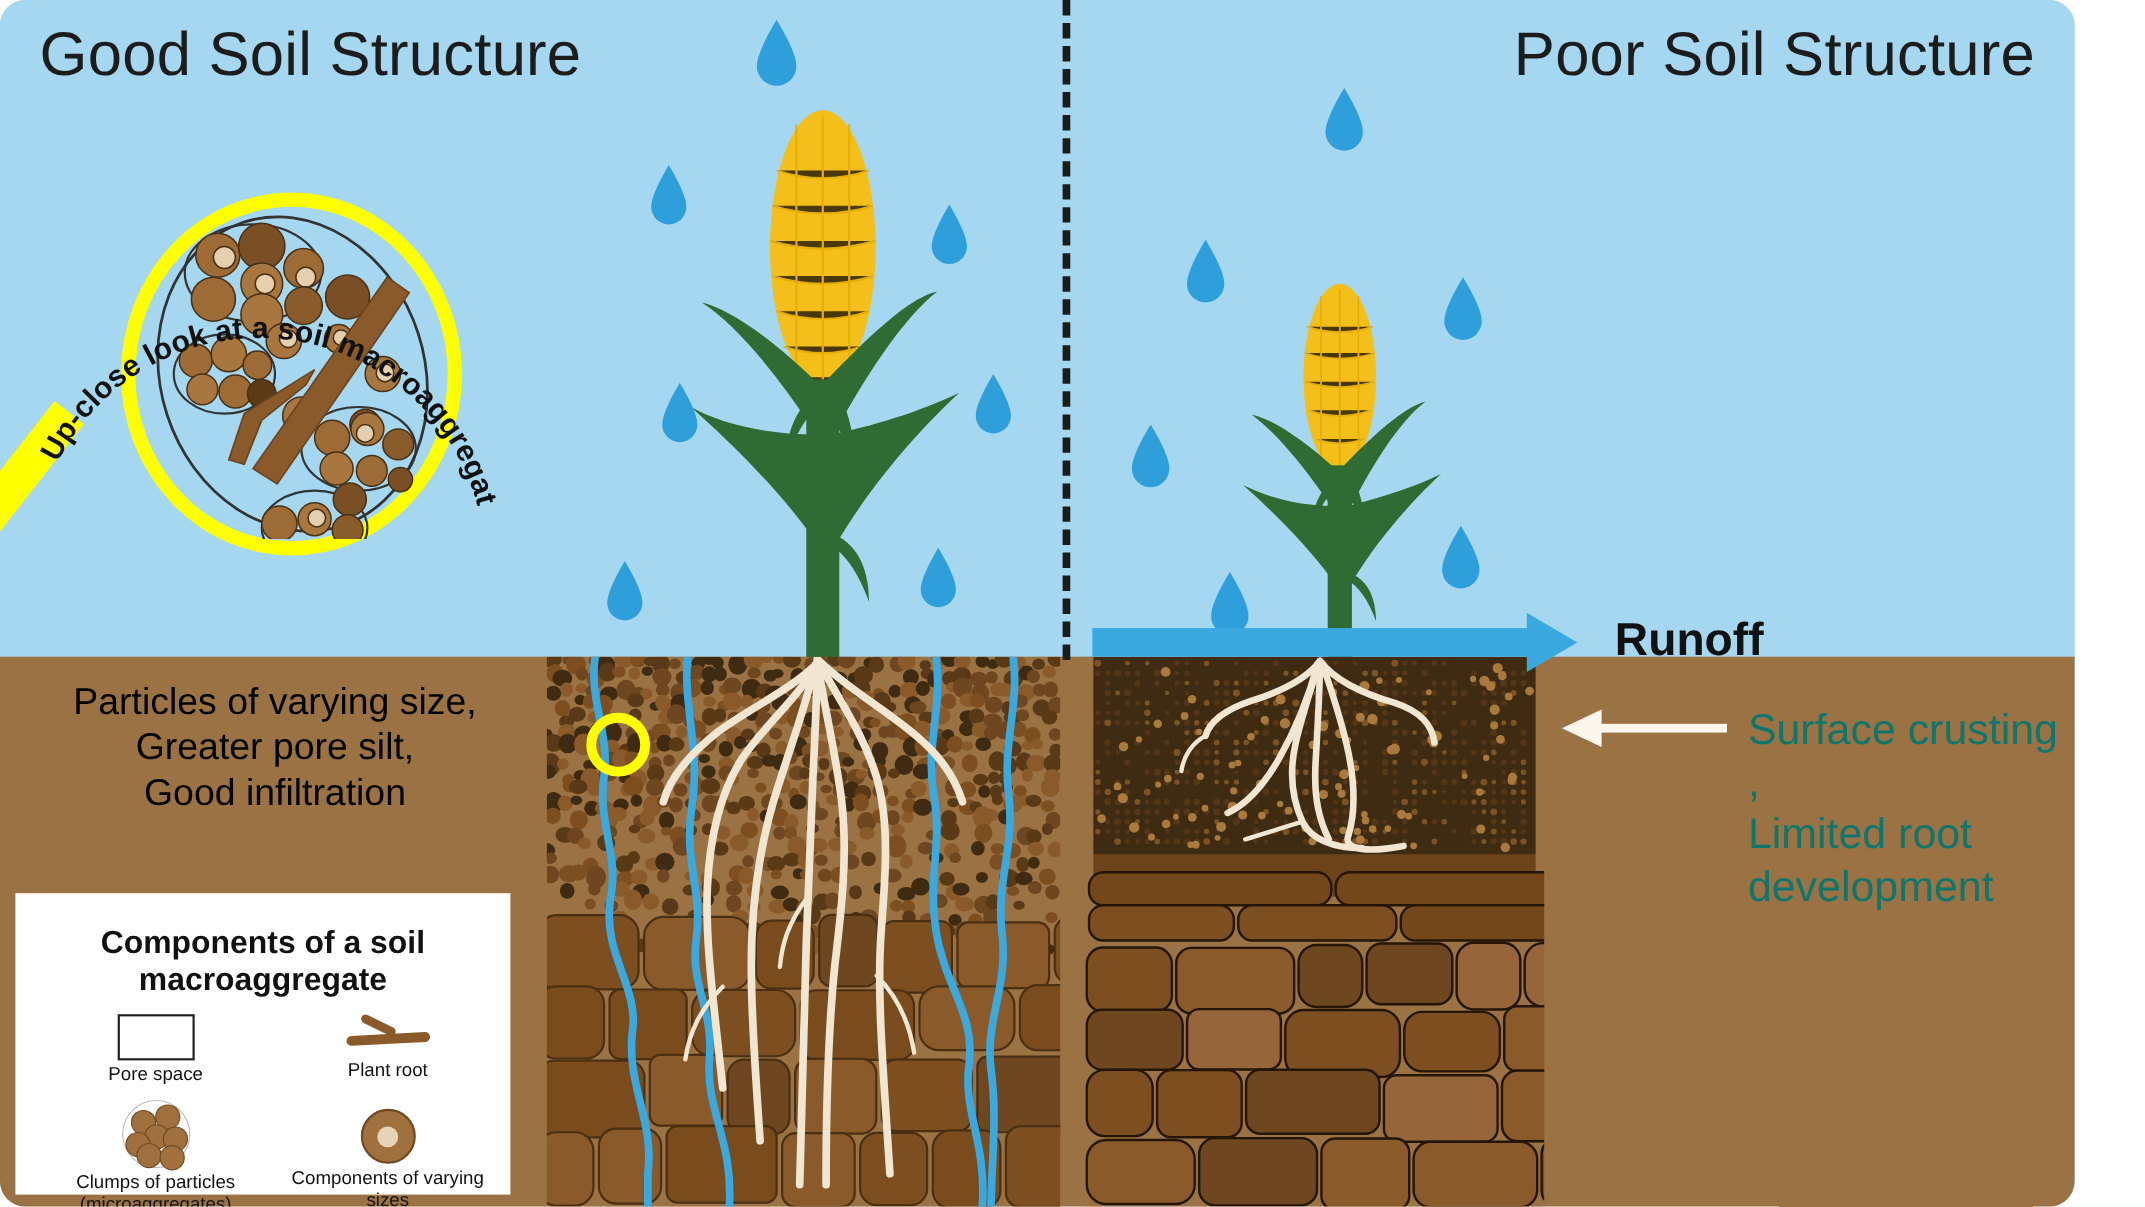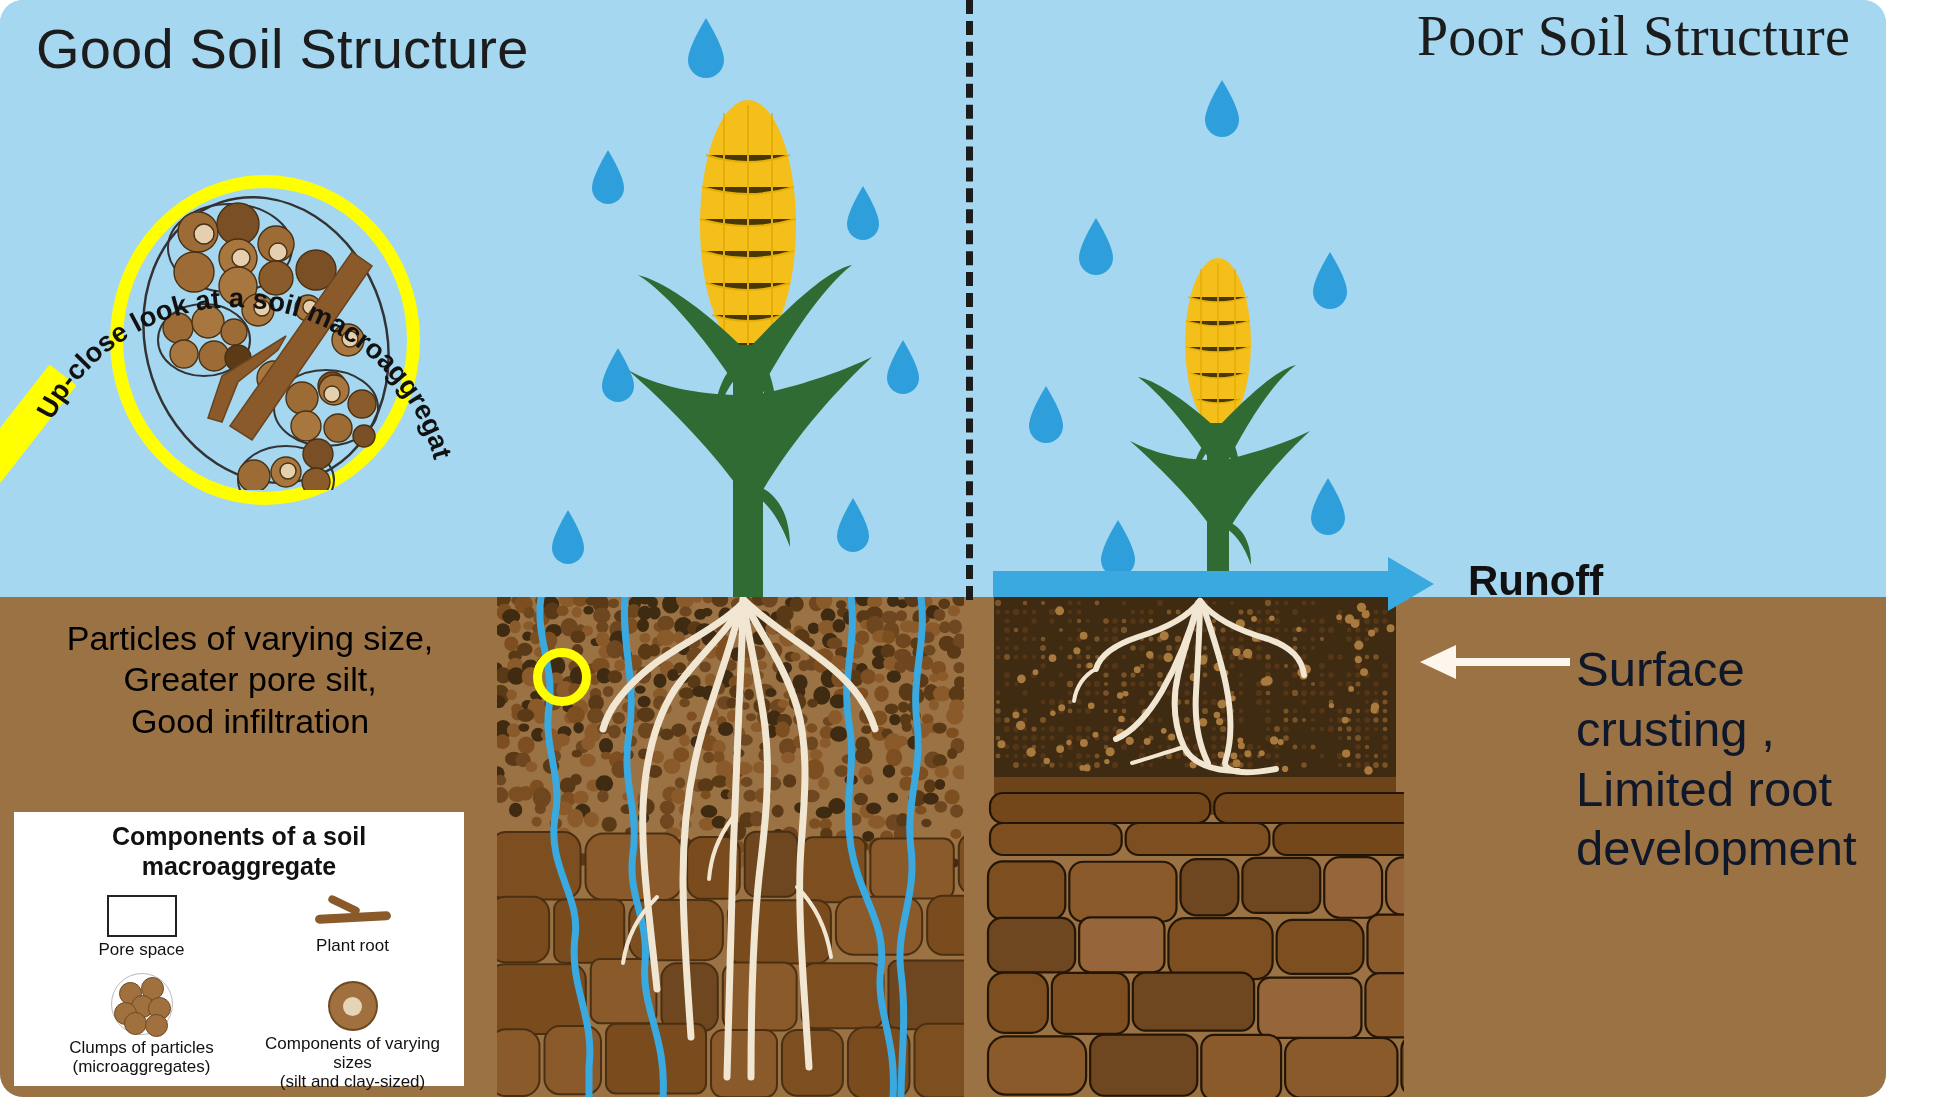--- a/index.html
+++ b/index.html
@@ -4,40 +4,40 @@
 <style>
   html,body{margin:0;padding:0;background:#fff;}
   body{font-family:"Liberation Sans", sans-serif;}
   #stage{position:relative;width:1886px;height:1097px;overflow:hidden;background:#a5d8f0;border-radius:23px;}
 
   .sky{position:absolute;left:0;top:0;width:1950px;height:597px;background:#a5d8f0;}
   .ground{position:absolute;left:0;top:597px;width:1950px;height:500px;background:#9b7243;}
 
   .title{position:absolute;font-weight:400;color:#1c1c1c;font-size:56px;letter-spacing:.2px;white-space:nowrap;}
   #title-good{left:36px;top:16px;}
-  #title-poor{right:36px;top:4px;font-family:Liberation Serif, serif;}
+  #title-poor{right:36px;top:16px;}
 
   .divider{position:absolute;left:966px;top:0;width:0;height:600px;
            border-left:7px dashed #1c1c1c;}
 
   
   #magnifier{position:absolute;left:40px;top:150px;width:420px;height:440px;}
   .mg-handle{position:absolute;left:6px;top:225px;width:34px;height:200px;background:#ffff00;
              transform:rotate(38deg);transform-origin:50% 0%;border-radius:2px;}
   .mg-ring{position:absolute;left:70px;top:25px;width:310px;height:330px;border:13px solid #ffff00;border-radius:50%;box-sizing:border-box;}
   .mg-inner{position:absolute;left:86px;top:40px;width:280px;height:300px;overflow:hidden;}
   .curvetext{position:absolute;left:-10px;top:-20px;width:460px;height:460px;pointer-events:none;}
   .curvetext text{font-family:"Liberation Sans",sans-serif;font-size:27.5px;font-weight:600;fill:#111;}
 
   
   #left-caption{position:absolute;left:40px;top:618px;width:420px;color:#000000;font-size:34px;line-height:1.22;text-align:center;}
 
   
   #legend{position:absolute;left:14px;top:812px;width:450px;height:274px;background:#ffffff;}
-  #legend .lg-title{font-size:25px;font-weight:bold;color:#111;text-align:center;padding-top:10px;line-height:1.18;}
+  #legend .lg-title{font-size:29px;font-weight:bold;color:#111;text-align:center;padding-top:28px;line-height:1.18;}
   .lg-grid{display:flex;flex-wrap:wrap;padding:8px 6px 0 22px;}
   .lg-cell{width:50%;text-align:center;}
   .lg-cell .lbl{font-size:17px;color:#111;line-height:1.12;margin-top:3px;}
   .pore-sq{width:66px;height:38px;border:2px solid #222;margin:6px auto 2px;background:#fff;}
   .root-ic{width:80px;height:34px;margin:10px auto 0;position:relative;}
   .root-ic .r1{position:absolute;left:2px;top:14px;width:76px;height:9px;background:#8a5a2b;border-radius:5px;transform:rotate(-3deg);}
   .root-ic .r2{position:absolute;left:14px;top:2px;width:34px;height:8px;background:#8a5a2b;border-radius:5px;transform:rotate(26deg);}
   .clump{width:60px;height:60px;margin:4px auto 0;border-radius:50%;border:1.5px solid #bbb;background:#fff;position:relative;}
   .clump i{position:absolute;width:21px;height:21px;border-radius:50%;background:#a0703e;border:1px solid #6e4a22;}
   .partic{width:46px;height:46px;margin:12px auto 0;border-radius:50%;background:#a0703e;border:2px solid #6e4a22;display:flex;align-items:center;justify-content:center;}
@@ -52,21 +52,21 @@
 
   .runoff-bar{position:absolute;left:993px;top:571px;height:26px;width:400px;background:#3aa9e0;}
   .runoff-head{position:absolute;left:1388px;top:557px;width:0;height:0;border-top:27px solid transparent;border-bottom:27px solid transparent;border-left:46px solid #3aa9e0;}
   #runoff-label{position:absolute;left:1468px;top:557px;font-size:42px;font-weight:bold;color:#111;}
 
   
   .annot{position:absolute;display:flex;align-items:flex-start;}
   .annot .arrow{position:relative;width:150px;height:44px;flex:0 0 150px;}
   .annot .arrow .shaft{position:absolute;left:34px;top:18px;width:116px;height:8px;background:#fdf6ec;}
   .annot .arrow .head{position:absolute;left:0px;top:5px;width:0;height:0;border-top:17px solid transparent;border-bottom:17px solid transparent;border-right:36px solid #fdf6ec;}
-  .annot .txt{color:#0f172a;font-size:49px;line-height:1.22;white-space:pre-line;margin-left:6px;}
+  .annot .txt{color:#0f766e;font-size:39px;line-height:1.22;white-space:pre-line;margin-left:19px;}
 
   #yellow-highlight{position:absolute;left:533px;top:648px;width:58px;height:58px;border:9px solid #ffff00;border-radius:50%;box-sizing:border-box;}
 </style>
 </head>
 <body>
 
 <div id="stage">
 
   <div class="sky"></div>
   <div class="ground"></div>

